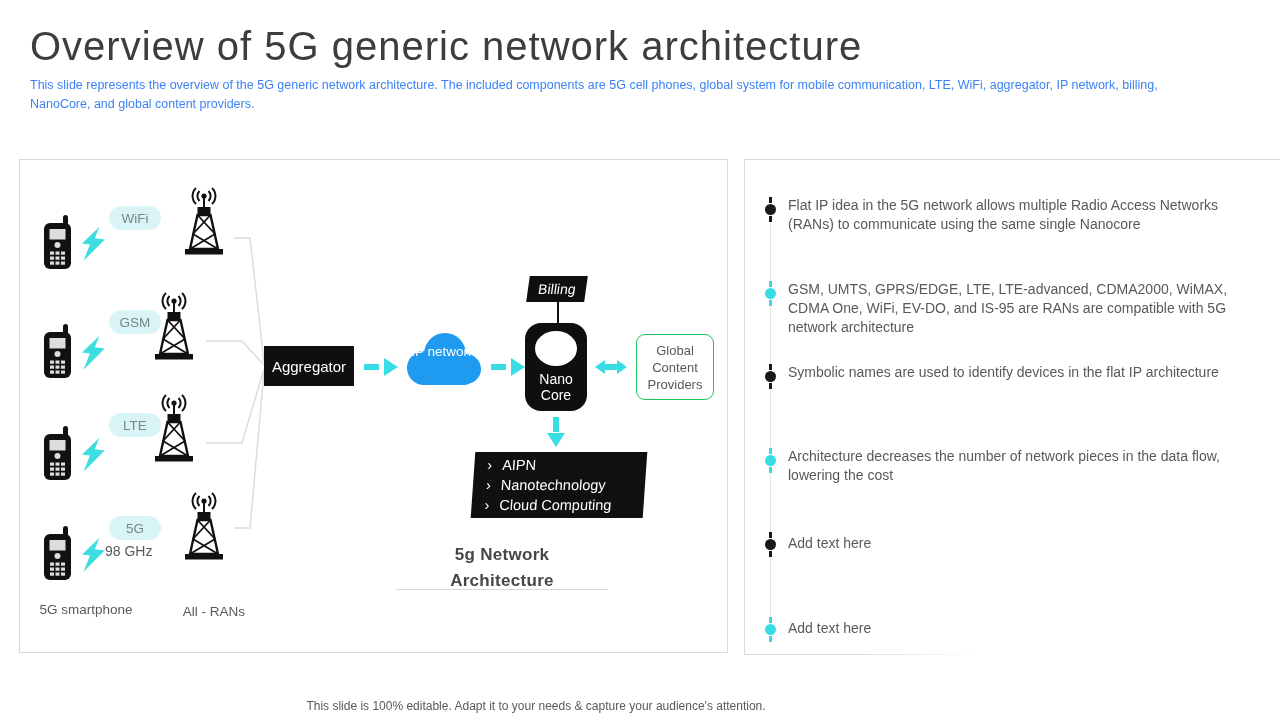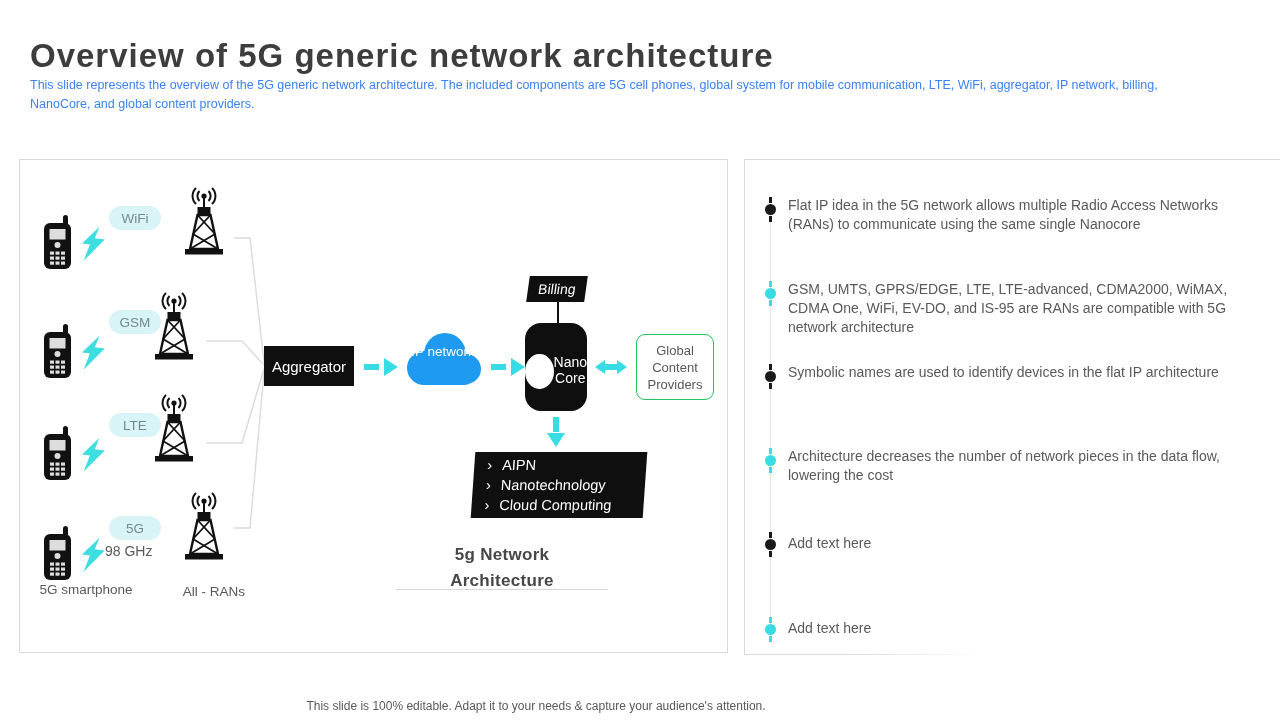--- a/index.html
+++ b/index.html
@@ -1,42 +1,42 @@
 <!DOCTYPE html>
 <html><head>
 <meta charset="utf-8">
 <style>
   * { margin:0; padding:0; box-sizing:border-box; }
   html,body { width:1280px; height:720px; background:#ffffff; overflow:hidden;
     font-family:"Liberation Sans", sans-serif; }
   .abs { position:absolute; }
 
   
-  #title { left:30px; top:24px; font-size:33px; letter-spacing:1px; color:#3d3d3d; font-weight:700;margin-top:13px; }
+  #title { left:30px; top:24px; font-size:40px; letter-spacing:1px; color:#3d3d3d; font-weight:400; }
   #subtitle { left:30px; top:76px; width:1155px; font-size:12.5px; line-height:1.5; color:#3b82f6; }
 
   
   #left-panel { left:19px; top:159px; width:709px; height:494px; border:1px solid #d9d9d9; background:#fff; }
   #right-panel { left:744px; top:159px; width:536px; height:496px; border-top:1px solid #d9d9d9; border-left:1px solid #d9d9d9; }
   #right-panel-bottom { left:744px; top:654px; width:240px; height:1px;
      background:linear-gradient(to right,#d9d9d9 0%,#d9d9d9 40%,rgba(217,217,217,0) 100%); }
 
   
   .pill { width:52px; height:24px; background:#d9f4f6; border-radius:12px; color:#74898c;
     font-size:13.5px; display:flex; align-items:center; justify-content:center; }
   .sub-gray { color:#595959; font-size:14px; }
-  .cap { color:#595959; font-size:13.5px; text-align:center; line-height:1.45; }
+  .cap { color:#595959; font-size:13.5px; text-align:center; line-height:1.45;margin-top:20px; }
 
   #aggregator { left:244px; top:186px; width:90px; height:40px; background:#0f0f0f; color:#fff;
     font-size:15px; display:flex; align-items:center; justify-content:center; }
   #billing { left:508px; top:116px; width:58px; height:26px; background:#0f0f0f; color:#fff;
     font-size:14px; display:flex; align-items:center; justify-content:center; transform:skewX(-8deg); }
   #billing-line { left:537px; top:142px; width:2px; height:23px; background:#111; }
   #nanocore { left:505px; top:163px; width:62px; height:88px; background:#0f0f0f; border-radius:16px;
-    display:flex; flex-direction:row; align-items:center; }
+    display:flex; flex-direction:column; align-items:center; }
   #nanocore .bulb { width:42px; height:35px; background:#fff; border-radius:50%; margin-top:8px; }
   #nanocore .nc-label { color:#fff; font-size:14px; line-height:16px; text-align:center; width:46px; margin-top:5px; }
   #gcp { left:616px; top:174px; width:78px; height:66px; border:1px solid #22c55e; border-radius:9px;
     color:#595959; font-size:13px; line-height:17px; display:flex; align-items:center; justify-content:center;
     text-align:center; background:#fff; }
   #cloud-wrap { left:378px; top:166px; width:90px; height:70px; }
   #cloud-text { left:378px; top:184px; width:90px; color:#fff; font-size:13.5px; line-height:16px; text-align:center; }
 
   #banner { left:453px; top:292px; width:172px; height:66px; background:#101010; transform:skewX(-4deg);
     display:flex; flex-direction:column; justify-content:center; padding-left:13px; }

